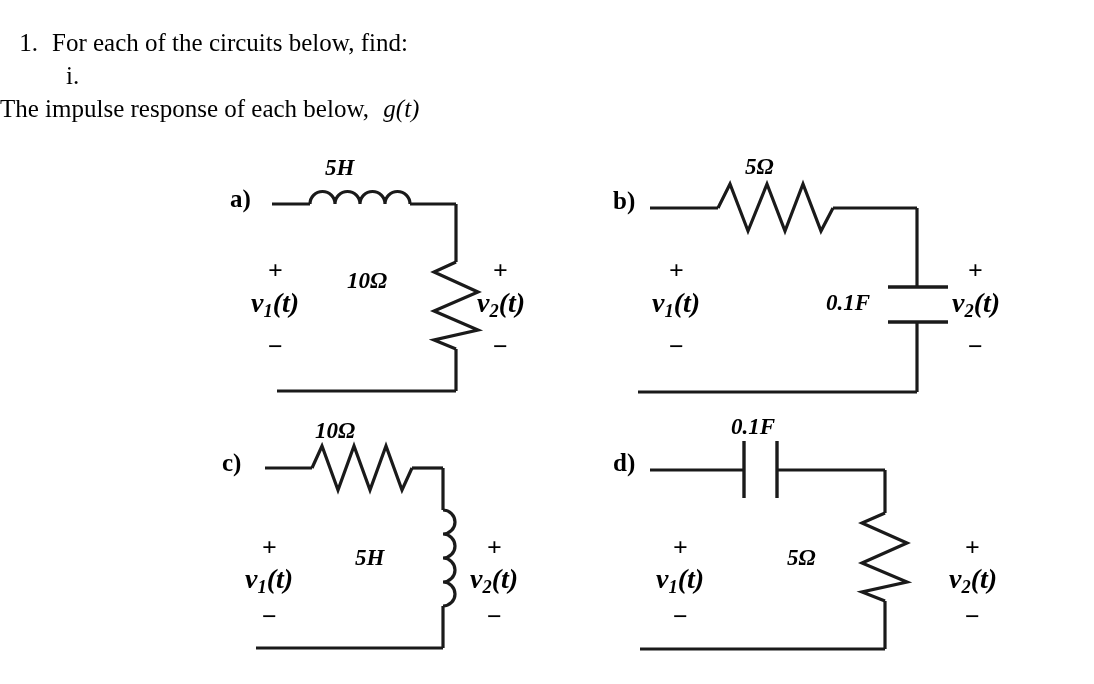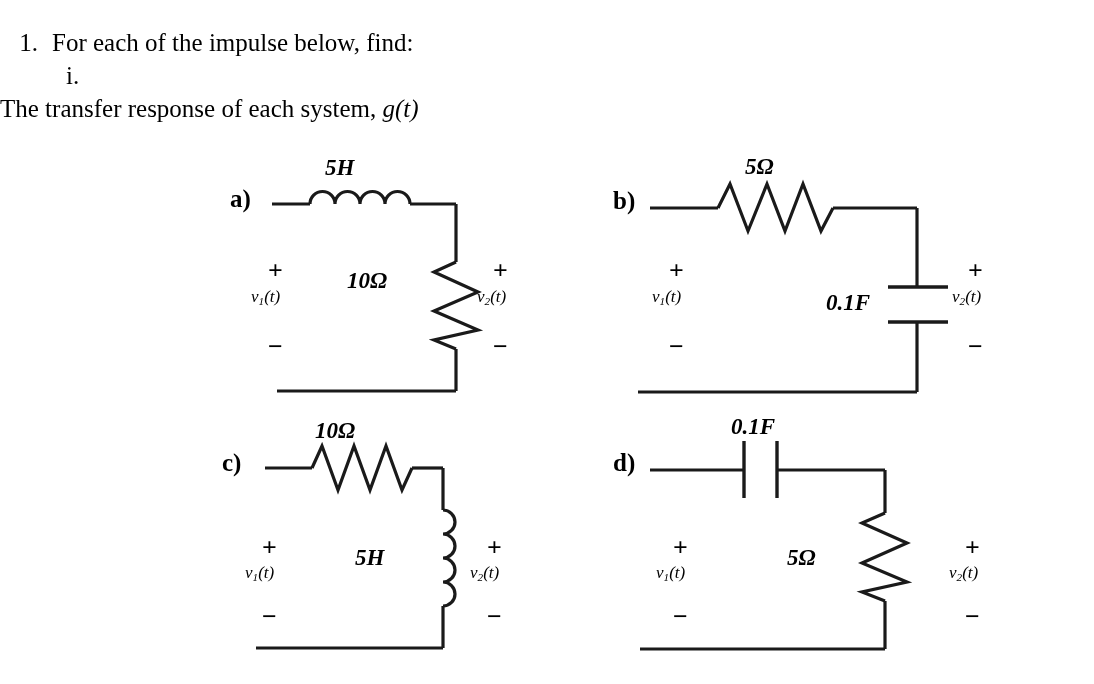--- a/index.html
+++ b/index.html
@@ -40,21 +40,21 @@
     width: 108px;
     text-align: left;
     padding-left: 66px;
     box-sizing: border-box;
   }
   .prob-text { letter-spacing: 0px; }
   sub.smallsub {
     font-size: 0.68em;
     vertical-align: -0.26em;
   }
-  .ital { font-style: italic; }
+  .ital { font-style: italic; margin-left: 8px; }
 
   
   #circuits {
     position: absolute;
     left: 0;
     top: 0;
     width: 1094px;
     height: 684px;
   }
   svg.circuit-svg {
@@ -97,23 +97,23 @@
     font-size: 25px;
     font-weight: bold;
     font-style: normal;
   }
   .lbl-val {            
     font-size: 23px;
     font-style: italic;
     font-weight: bold;
   }
   .lbl-volt {           
-    font-size: 17px;
+    font-size: 28px;
     font-style: italic;
-    font-weight: normal;
+    font-weight: bold;
   }
   .lbl-volt sub {
     font-size: 0.66em;
     vertical-align: -0.28em;
     font-style: italic;
   }
   .lbl-sign {           
     font-size: 26px;
     font-weight: bold;
     line-height: 1;
@@ -124,29 +124,29 @@
     line-height: 1;
   }
 </style>
 </head>
 <body>
 
 <div id="problem-statement">
 
   <div class="prob-line">
     <span class="prob-num">1.</span>
-    <span class="prob-text">For each of the impulse below, find:</span>
+    <span class="prob-text">For each of the circuits below, find:</span>
   </div>
 
   <div class="prob-line">
     <span class="prob-roman">i.</span>
   </div>
 
   <div class="prob-line">
-    <span class="prob-text"><span>The transfer response of each system, </span><span class="ital">g(t)</span></span>
+    <span class="prob-text"><span>The impulse response of each below, </span><span class="ital">g(t)</span></span>
   </div>
 
 </div>
 
 <div id="circuits">
 
   <svg class="circuit-svg" viewBox="0 0 1094 684">
 
     <g>
 

